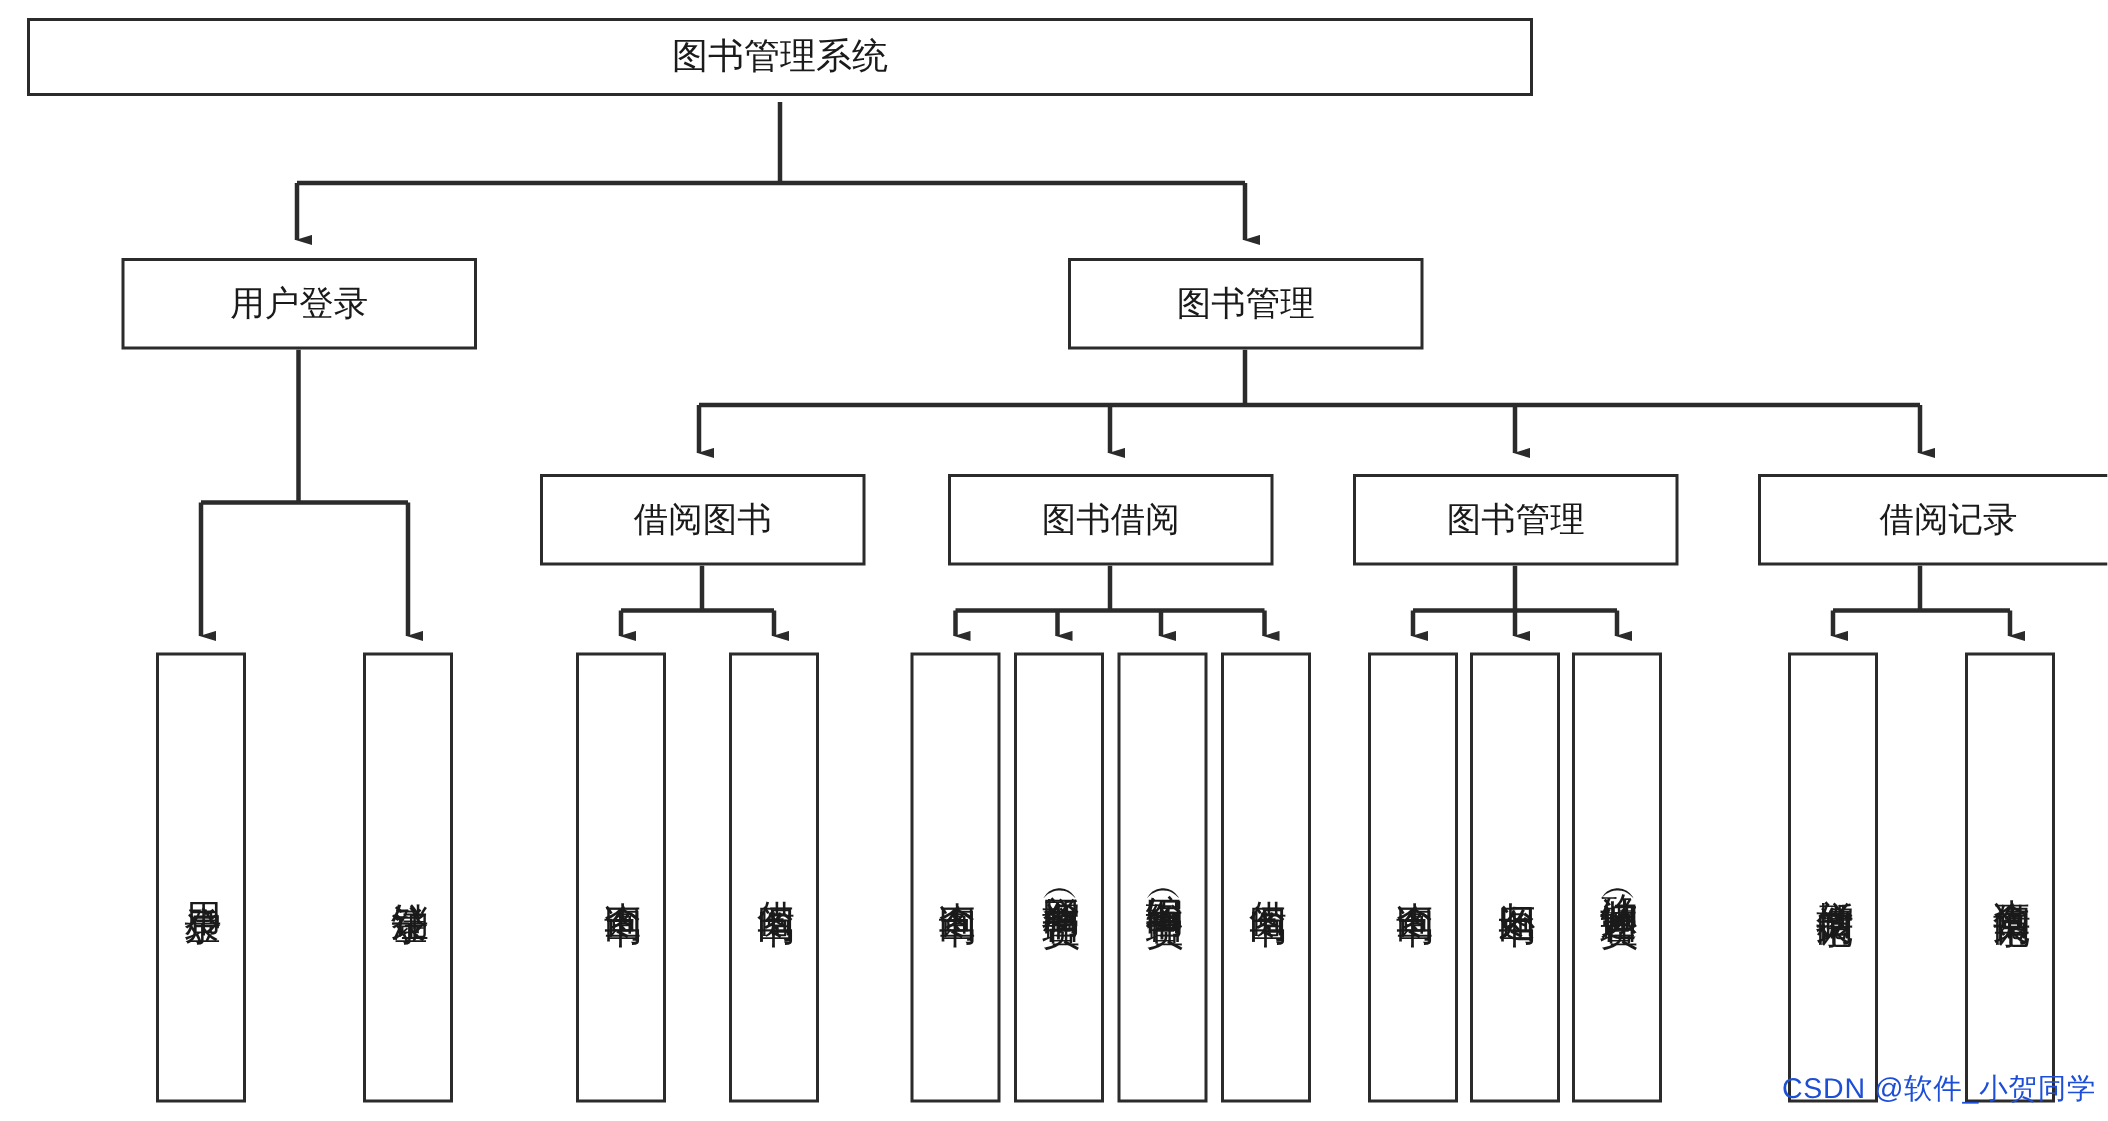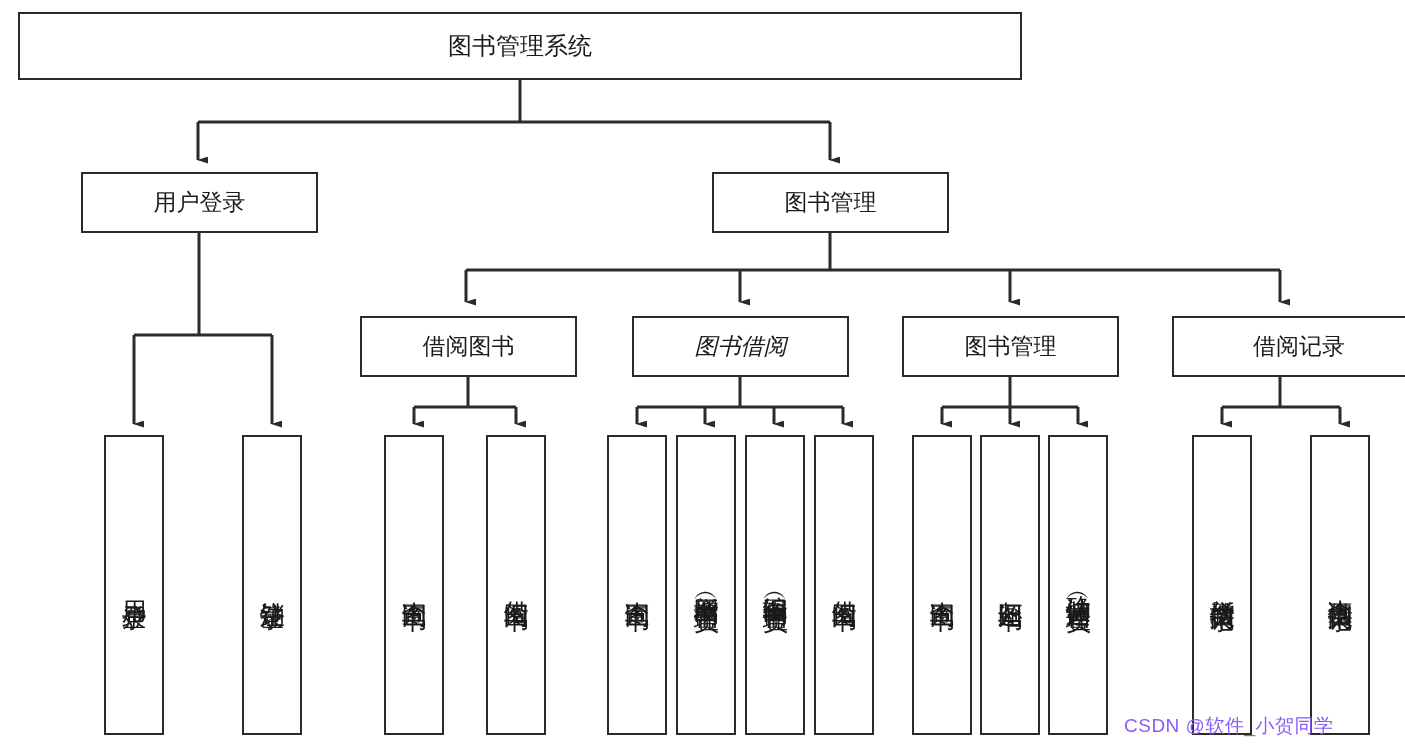--- a/index.html
+++ b/index.html
@@ -51,24 +51,24 @@
     padding: 6px 0;
   }
   .node-v .vtext {
     writing-mode: vertical-rl;
     text-orientation: upright;
     display: block;
     max-height: 100%;
   }
   .watermark {
     position: absolute;
-    left: 1124px;
+    left: 1188px;
     top: 713px;
     font-size: 19px;
-    color: #8b5cf6;
+    color: #1d4ed8;
     white-space: nowrap;
     letter-spacing: 0.5px;
   }
 </style>
 </head>
 <body>
 
 <div id="canvas">
 
   <svg class="wires" viewBox="0 0 1405 747" xmlns="http://www.w3.org/2000/svg">
@@ -114,35 +114,35 @@
       <path d="M1010,407 L1010,424" marker-end="url(#arrow)"></path>
       <path d="M1078,407 L1078,424" marker-end="url(#arrow)"></path>
 
       <path d="M1280,377 L1280,407"></path>
       <path d="M1222,407 L1340,407"></path>
       <path d="M1222,407 L1222,424" marker-end="url(#arrow)"></path>
       <path d="M1340,407 L1340,424" marker-end="url(#arrow)"></path>
     </g>
   </svg>
 
-  <div class="node node-root" style="left:18px; top:12px; width:1004px; height:68px;">
+  <div class="node node-root" style="left:18px; top:12px; width:1004px; height:52px;">
     <span>图书管理系统</span>
   </div>
 
   <div class="node node-h" style="left:81px; top:172px; width:237px; height:61px;">
     <span>用户登录</span>
   </div>
   <div class="node node-h" style="left:712px; top:172px; width:237px; height:61px;text-align:center;">
     <span>图书管理</span>
   </div>
 
   <div class="node node-h" style="left:360px; top:316px; width:217px; height:61px;">
     <span>借阅图书</span>
   </div>
-  <div class="node node-h" style="left:632px; top:316px; width:217px; height:61px;font-style:italic;">
+  <div class="node node-h" style="left:632px; top:316px; width:217px; height:61px;">
     <span>图书借阅</span>
   </div>
   <div class="node node-h" style="left:902px; top:316px; width:217px; height:61px;">
     <span>图书管理</span>
   </div>
   <div class="node node-h" style="left:1172px; top:316px; width:254px; height:61px;">
     <span>借阅记录</span>
   </div>
 
   <div class="node node-v" style="left:104px; top:435px; width:60px; height:300px;">

